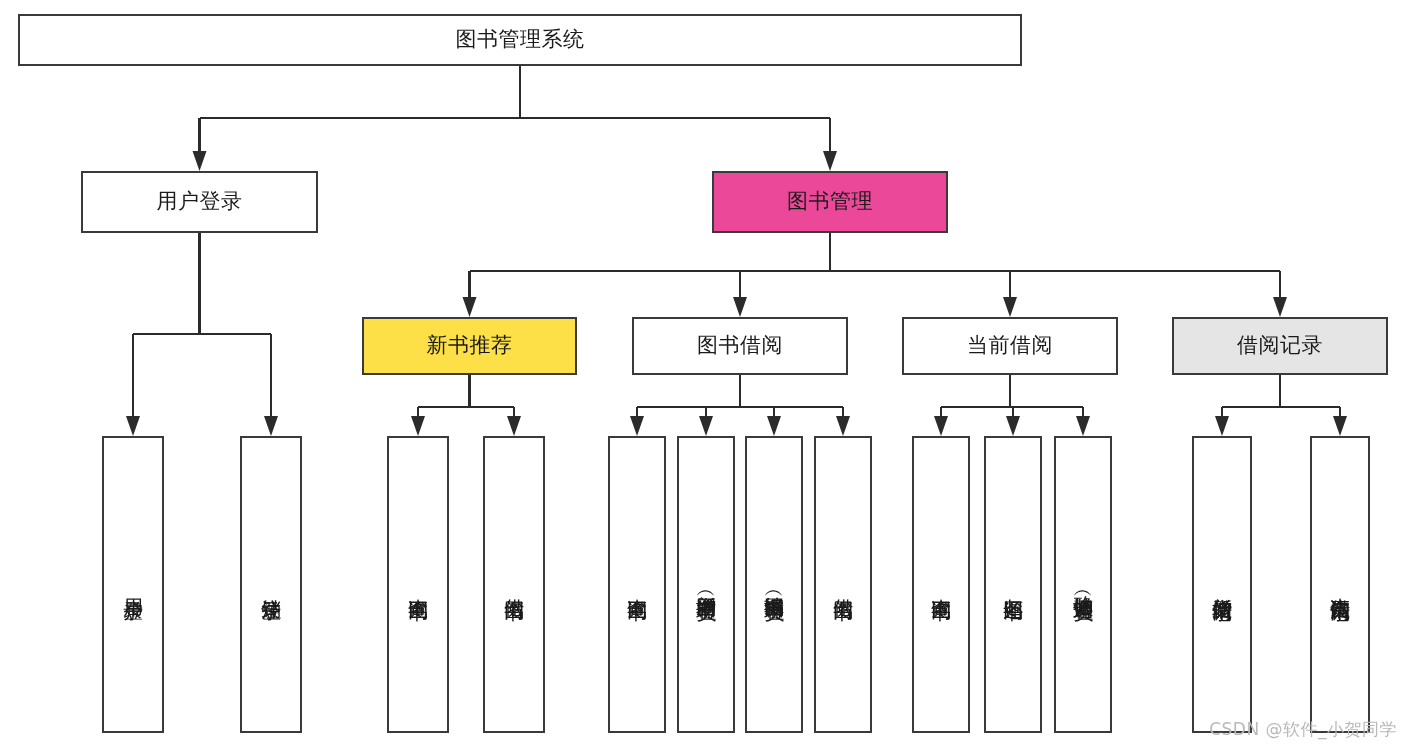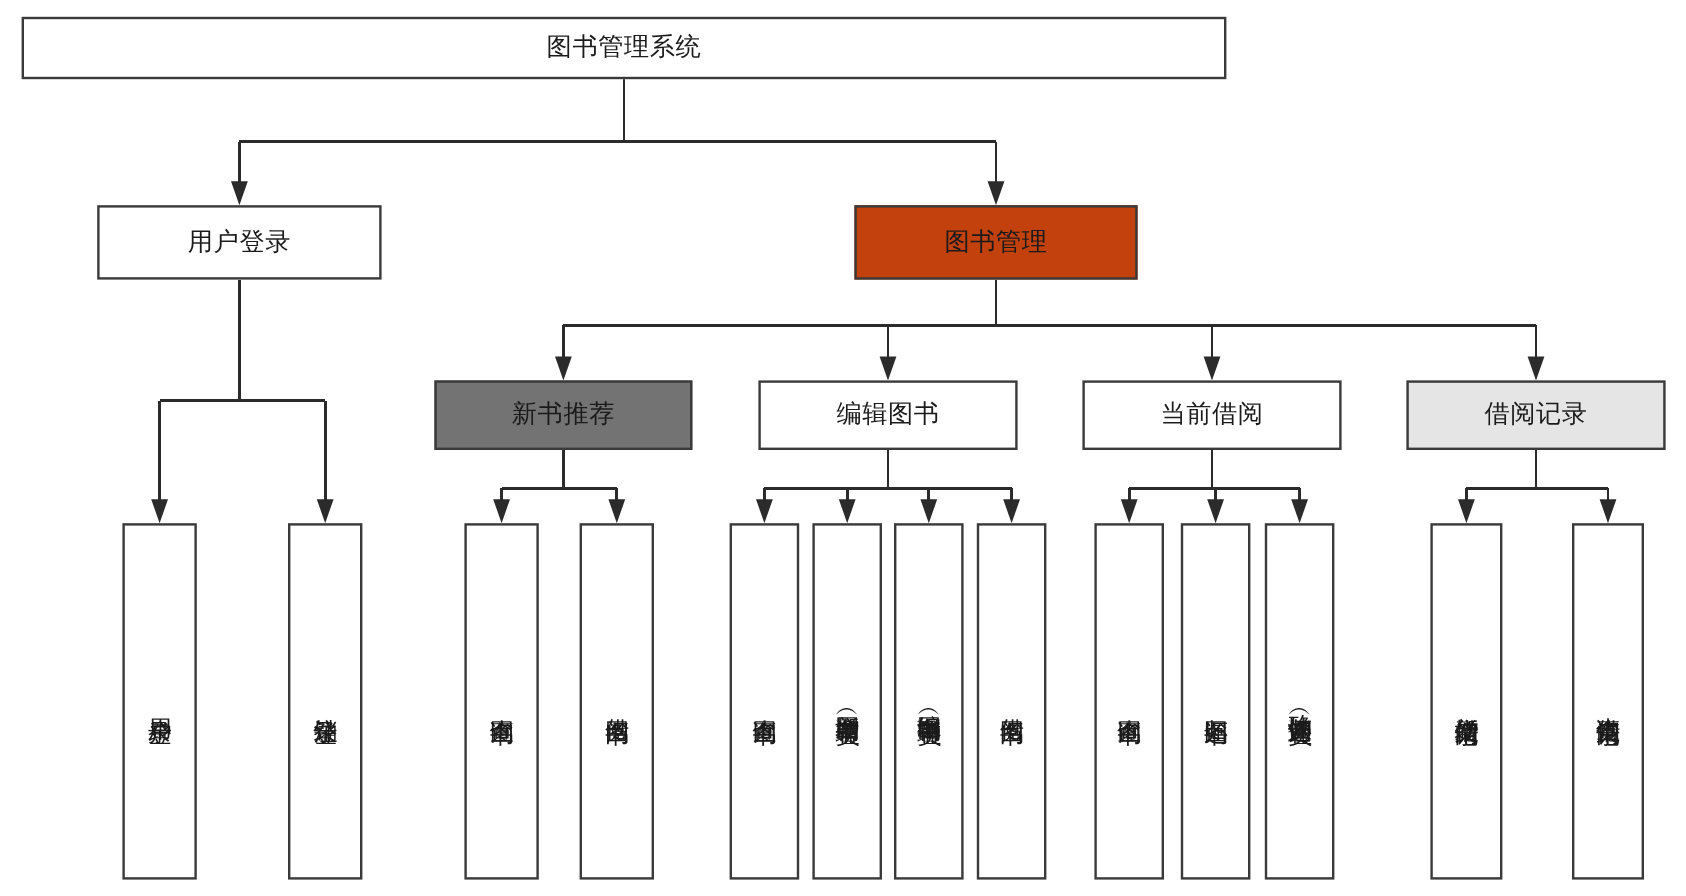--- a/index.html
+++ b/index.html
@@ -128,28 +128,28 @@
       <polygon points="1333,416 1347,416 1340,436" fill="#2b2b2b"></polygon>
     </svg>
 
   <div id="nodes-layer">
       <div class="node-box" style="left: 18px; top: 14px; width: 1004px; height: 52px; border-color: rgb(58, 58, 58); background: rgb(255, 255, 255);">
         <span class="node-label-h" style="color: rgb(27, 27, 27);">图书管理系统</span>
       </div>
       <div class="node-box" style="left: 81px; top: 171px; width: 237px; height: 62px; border-color: rgb(58, 58, 58); background: rgb(255, 255, 255);">
         <span class="node-label-h" style="color: rgb(27, 27, 27);">用户登录</span>
       </div>
-      <div class="node-box" style="left: 712px; top: 171px; width: 236px; height: 62px; border-color: rgb(58, 58, 58); background: #c2410c;">
+      <div class="node-box" style="left: 712px; top: 171px; width: 236px; height: 62px; border-color: rgb(58, 58, 58); background: #ec4899;">
         <span class="node-label-h" style="color: rgb(27, 27, 27);">图书管理</span>
       </div>
-      <div class="node-box" style="left: 362px; top: 317px; width: 215px; height: 58px; border-color: rgb(58, 58, 58); background: #737373;">
+      <div class="node-box" style="left: 362px; top: 317px; width: 215px; height: 58px; border-color: rgb(58, 58, 58); background: #fde047;">
         <span class="node-label-h" style="color: rgb(27, 27, 27);">新书推荐</span>
       </div>
       <div class="node-box" style="left: 632px; top: 317px; width: 216px; height: 58px; border-color: rgb(58, 58, 58); background: rgb(255, 255, 255);">
-        <span class="node-label-h" style="color: rgb(27, 27, 27);">编辑图书</span>
+        <span class="node-label-h" style="color: rgb(27, 27, 27);">图书借阅</span>
       </div>
       <div class="node-box" style="left: 902px; top: 317px; width: 216px; height: 58px; border-color: rgb(58, 58, 58); background: rgb(255, 255, 255);">
         <span class="node-label-h" style="color: rgb(27, 27, 27);">当前借阅</span>
       </div>
       <div class="node-box" style="left: 1172px; top: 317px; width: 216px; height: 58px; border-color: rgb(58, 58, 58); background: #e5e5e5;">
         <span class="node-label-h" style="color: rgb(27, 27, 27);">借阅记录</span>
       </div>
       <div class="node-box leaf-box" style="left: 102px; top: 436px; width: 62px; height: 297px; border-color: rgb(58, 58, 58); background: rgb(255, 255, 255);">
         <span class="node-label-v" style="color: rgb(27, 27, 27);">用户登录</span>
       </div>
@@ -184,13 +184,14 @@
         <span class="node-label-v" style="color: rgb(27, 27, 27);">确认归还（管理员）</span>
       </div>
       <div class="node-box leaf-box" style="left: 1192px; top: 436px; width: 60px; height: 297px; border-color: rgb(58, 58, 58); background: rgb(255, 255, 255);">
         <span class="node-label-v" style="color: rgb(27, 27, 27);">新增借阅记录</span>
       </div>
       <div class="node-box leaf-box" style="left: 1310px; top: 436px; width: 60px; height: 297px; border-color: rgb(58, 58, 58); background: rgb(255, 255, 255);">
         <span class="node-label-v" style="color: rgb(27, 27, 27);">查询借阅记录</span>
       </div>
     </div>
 
+  <div class="watermark">CSDN @软件_小贺同学</div>
 </div>
 
 </body></html>

